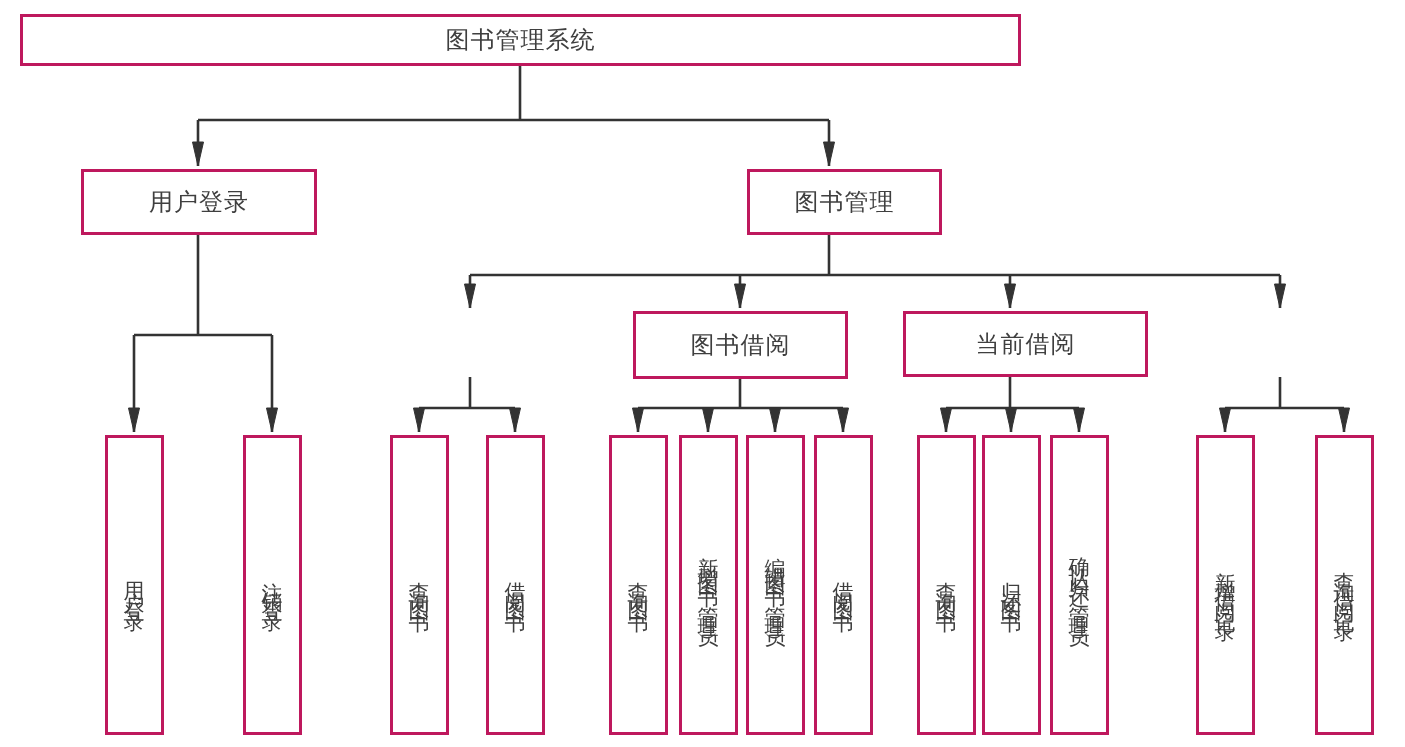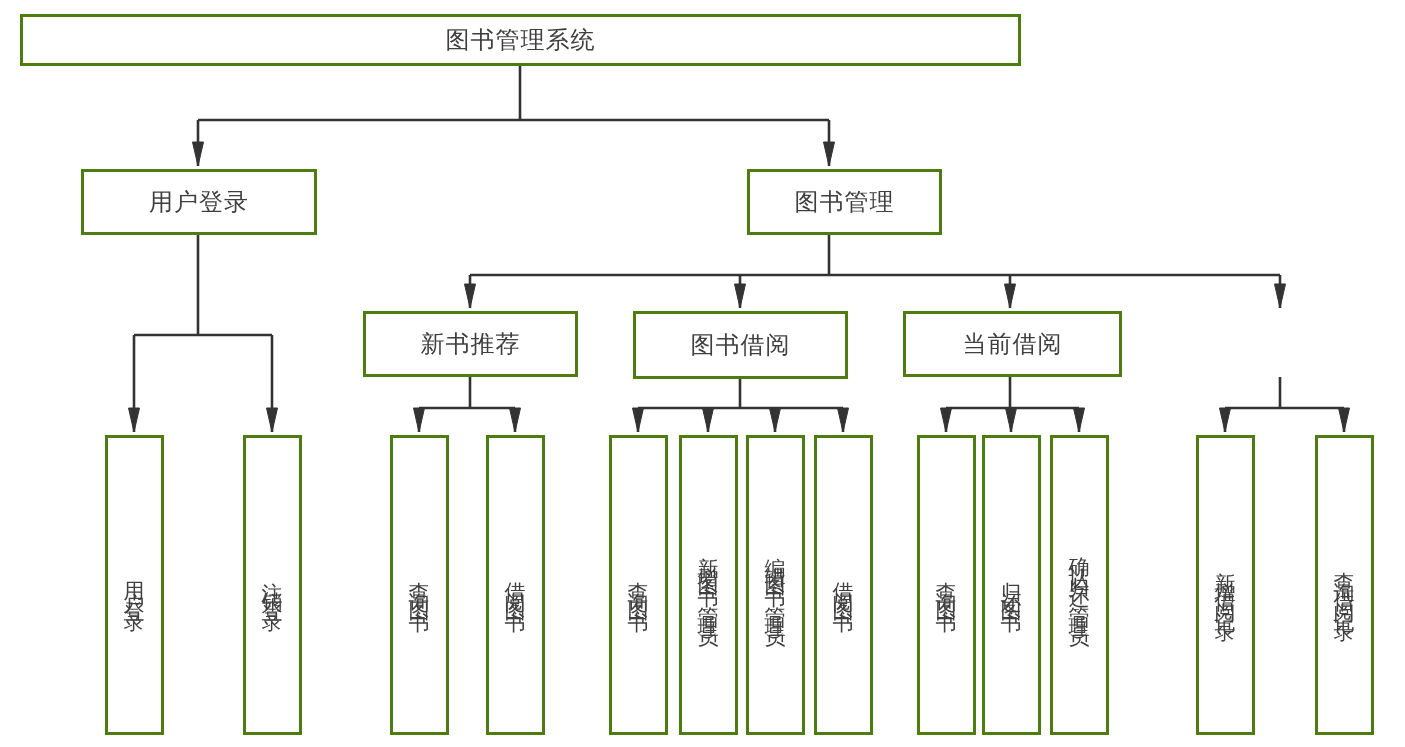--- a/index.html
+++ b/index.html
@@ -18,21 +18,21 @@
   .connectors {
     position: absolute;
     left: 0;
     top: 0;
     z-index: 1;
   }
   .box {
     position: absolute;
     box-sizing: border-box;
     background: #ffffff;
-    border: 3px solid #4d7c0f;
+    border: 3px solid #be185d;
     display: flex;
     align-items: center;
     justify-content: center;
     z-index: 2;
   }
   .h-label {
     font-size: 24px;
     color: #3f3f3f;
     letter-spacing: 1px;
     white-space: nowrap;
@@ -50,21 +50,21 @@
     color: #3f3f3f;
     line-height: 1;
     white-space: nowrap;
   }
   
   .n-root  { left: 20px;  top: 14px;  width: 1001px; height: 52px; }
   .n-l2-0  { left: 81px;  top: 169px; width: 236px;  height: 66px; }
   .n-l2-1  { left: 712px; top: 169px; width: 195px;  height: 66px; margin-left: 35px; }
   .n-l3-0  { left: 363px;  top: 311px; width: 215px; height: 66px; }
   .n-l3-1  { left: 633px;  top: 311px; width: 215px; height: 68px; }
-  .n-l3-2  { left: 903px;  top: 311px; width: 219px; height: 66px; }
+  .n-l3-2  { left: 903px;  top: 311px; width: 245px; height: 66px; }
   .n-l3-3  { left: 1171px; top: 311px; width: 219px; height: 66px; }
   .n-ul-0 { left: 105px;  }
   .n-ul-1 { left: 243px;  }
   .n-nb-0 { left: 390px;  }
   .n-nb-1 { left: 486px;  }
   .n-bb-0 { left: 609px;  }
   .n-bb-1 { left: 679px;  }
   .n-bb-2 { left: 746px;  }
   .n-bb-3 { left: 814px;  }
   .n-cb-0 { left: 917px;  }
@@ -141,23 +141,20 @@
     <span class="h-label">图书管理系统</span>
   </div>
 
   <div class="box n-l2-0">
     <span class="h-label">用户登录</span>
   </div>
   <div class="box n-l2-1">
     <span class="h-label">图书管理</span>
   </div>
 
-  <div class="box n-l3-0">
-    <span class="h-label">新书推荐</span>
-  </div>
   <div class="box n-l3-1">
     <span class="h-label">图书借阅</span>
   </div>
   <div class="box n-l3-2">
     <span class="h-label">当前借阅</span>
   </div>
 
   <div class="box leaf n-ul-0">
     <span class="v-label">用户登录</span>
   </div>

